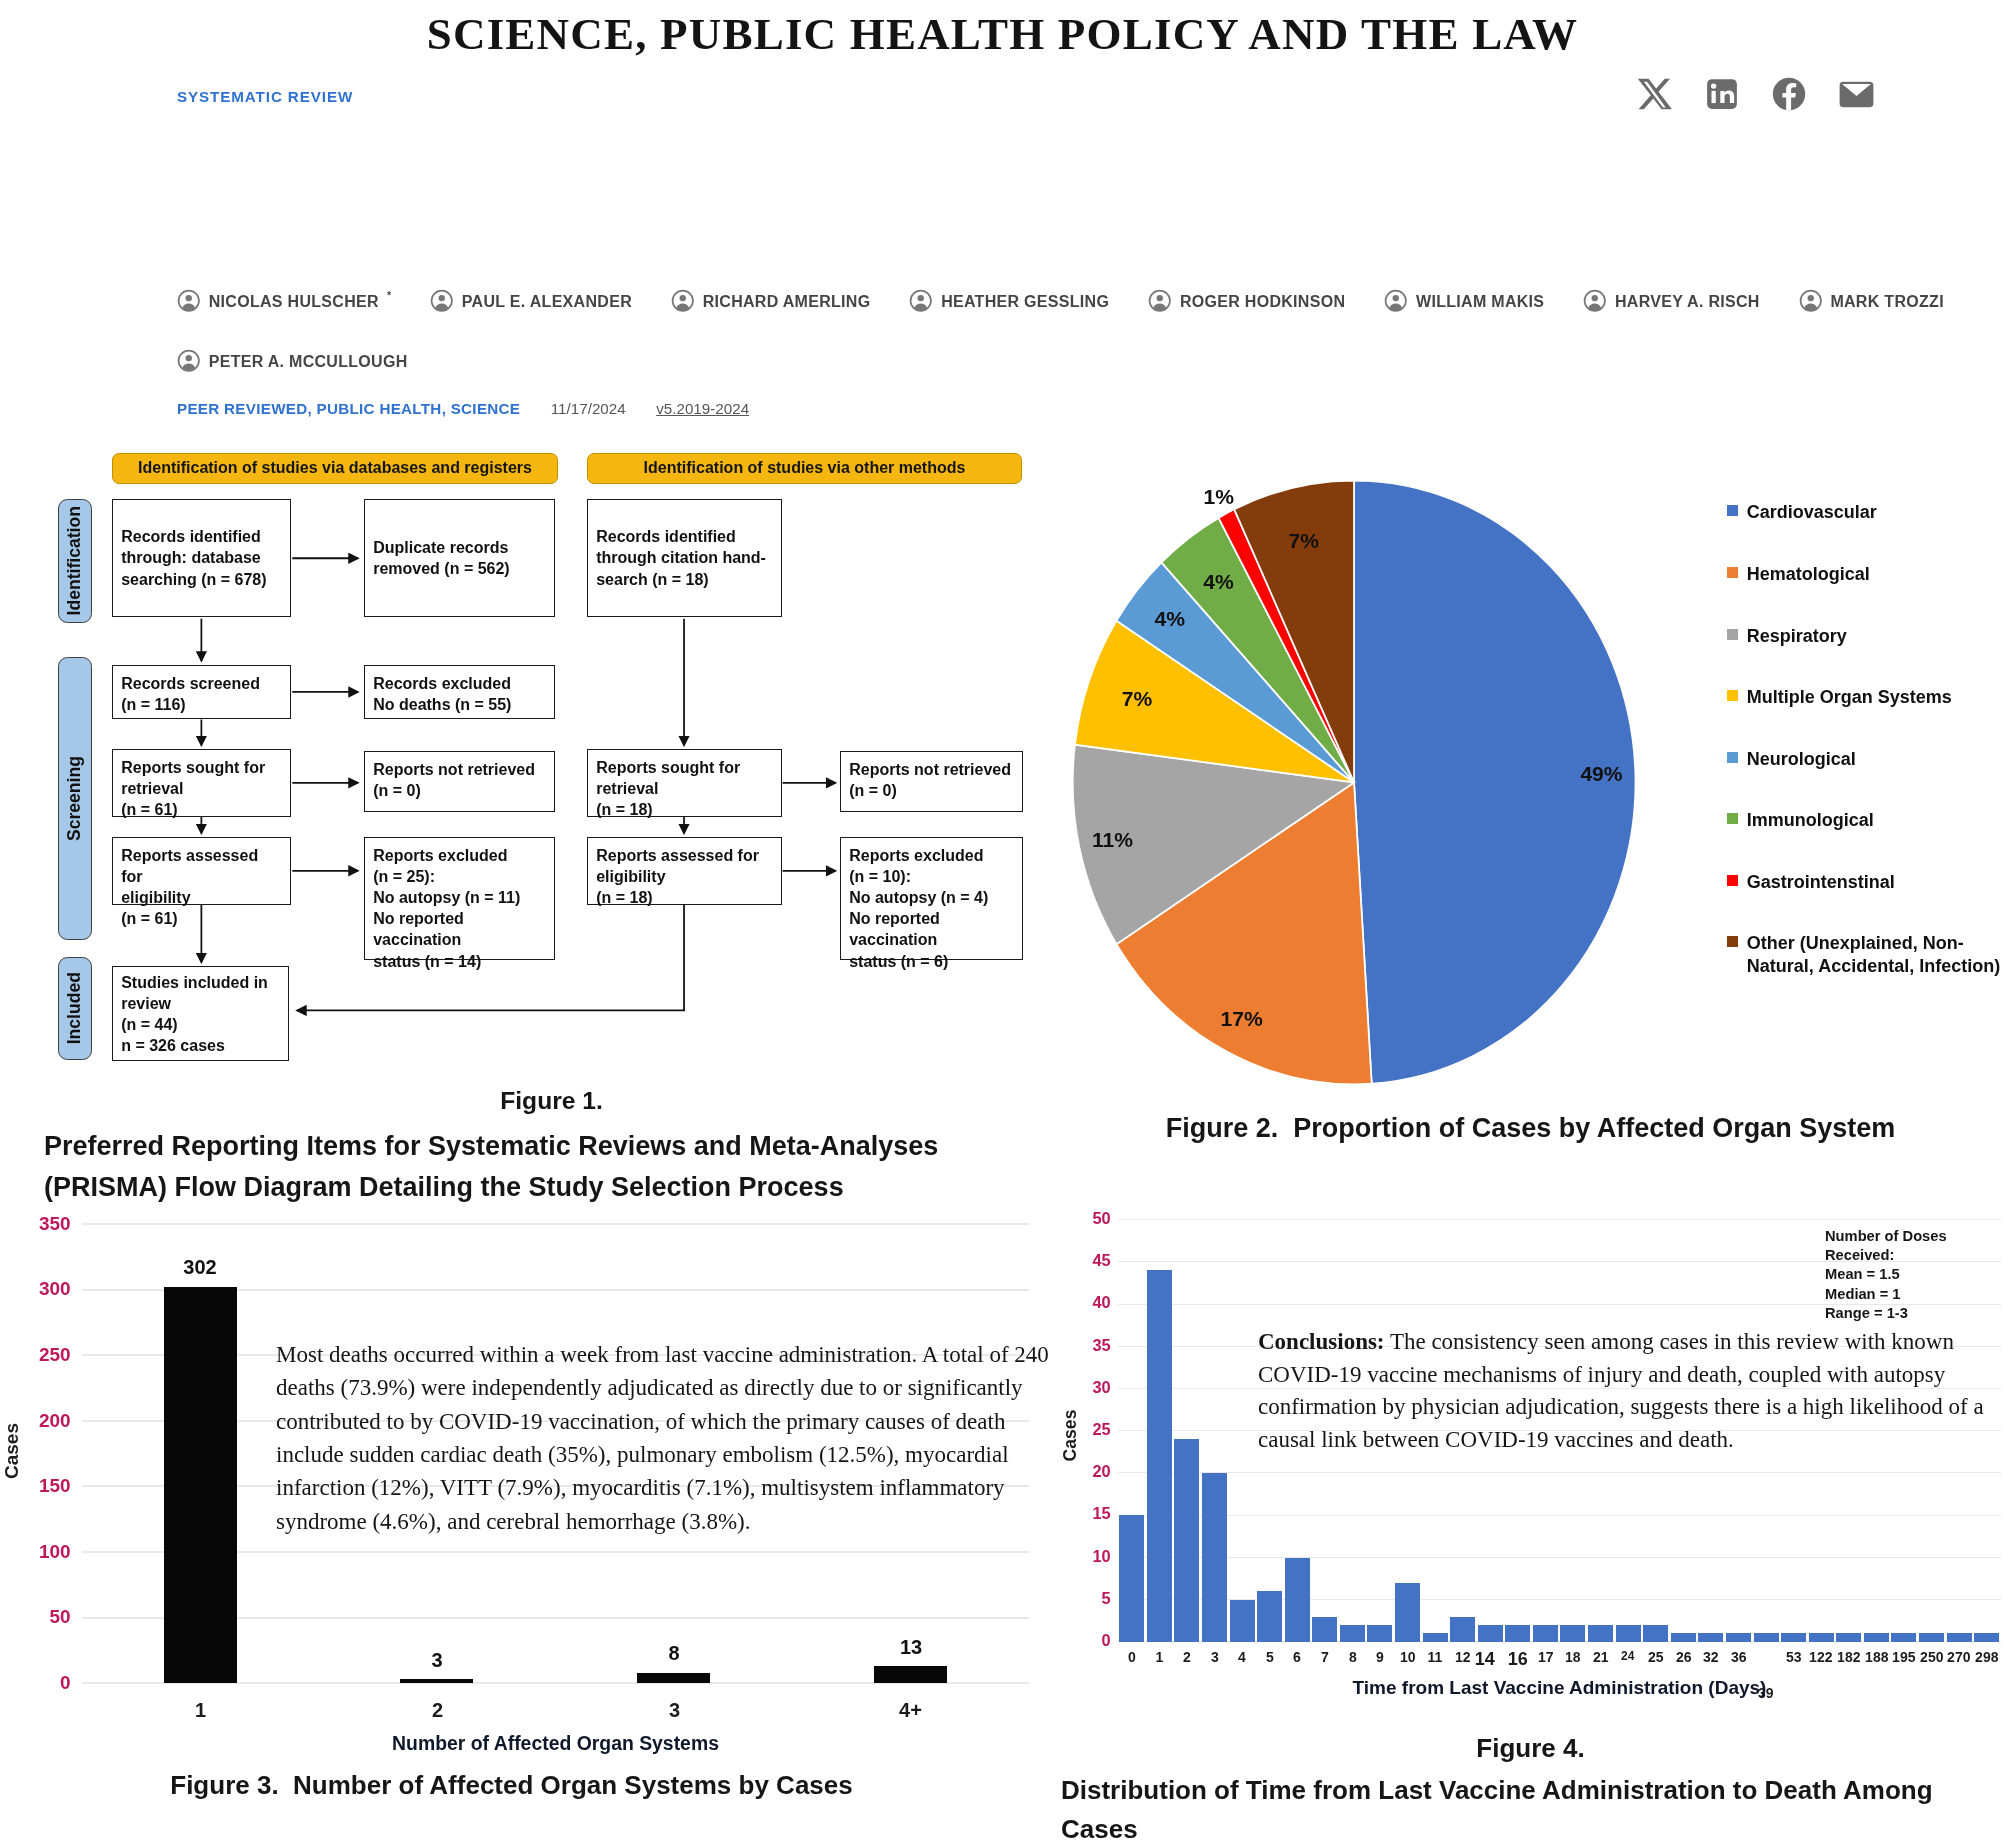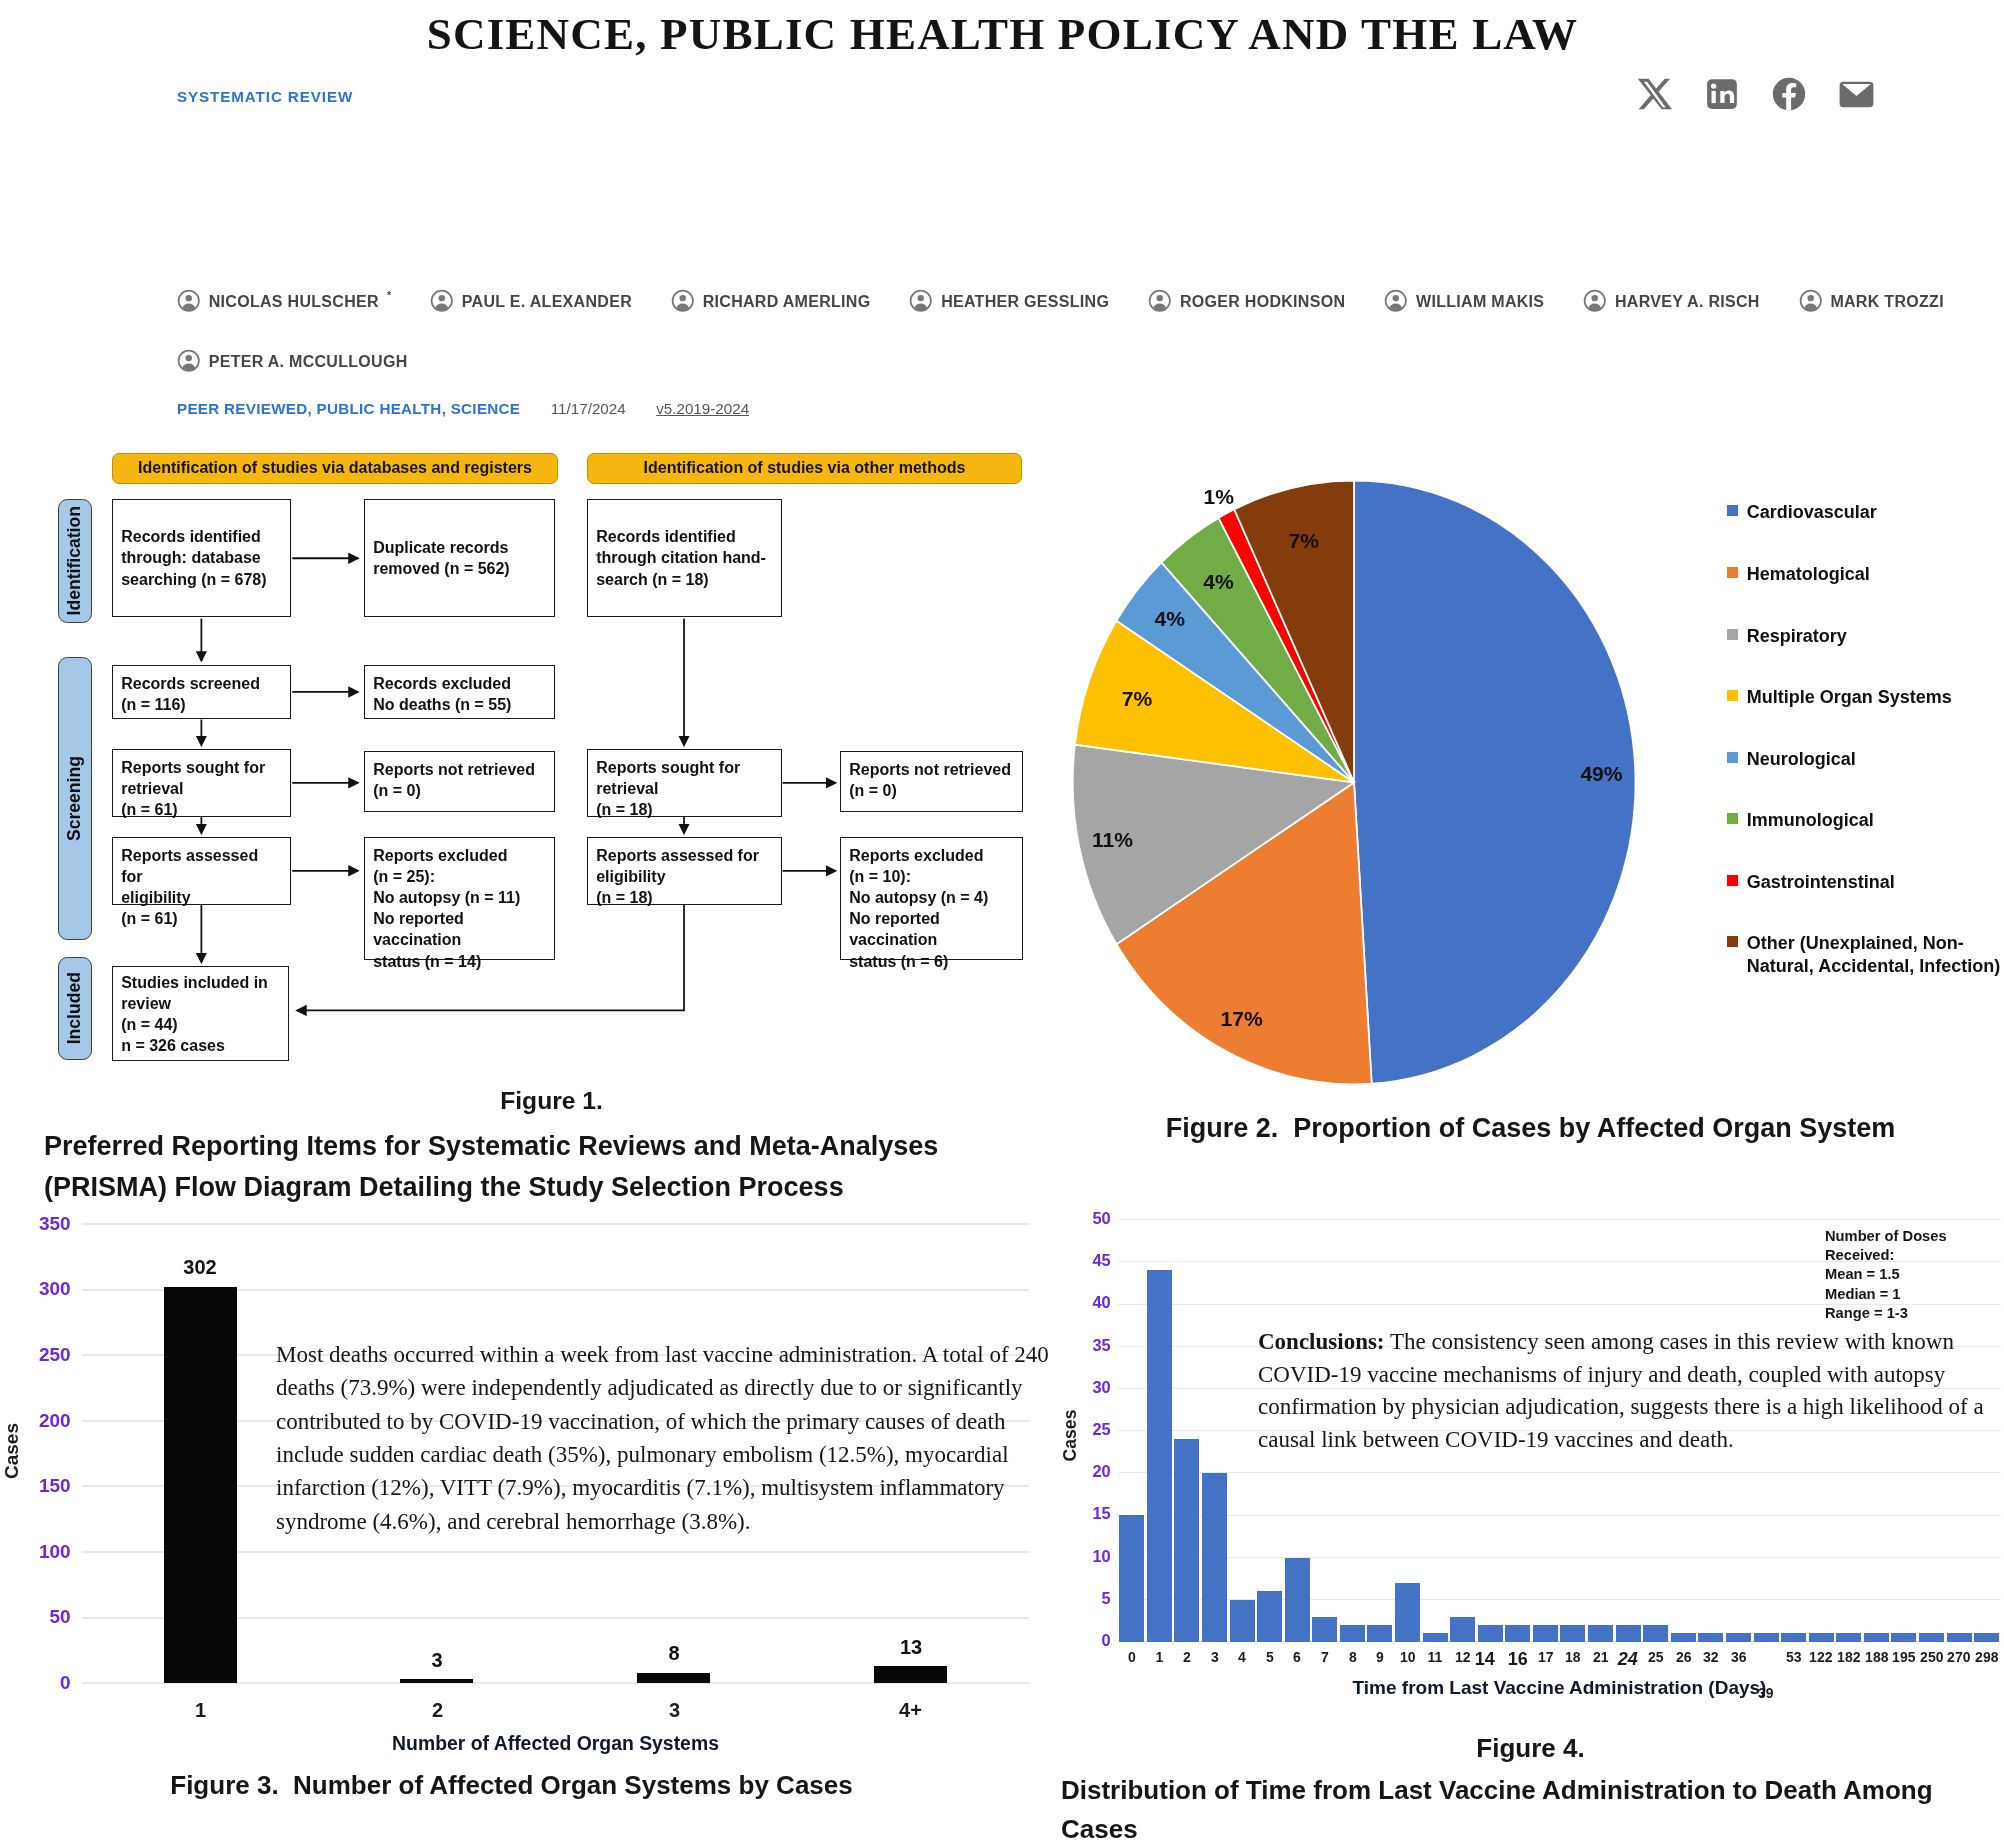--- a/index.html
+++ b/index.html
@@ -48,21 +48,21 @@
   
   #pie-svg { position:absolute; left:1061px; top:460px; }
   .legend-item { position:absolute; left:1727px; display:flex; gap:8.8px; width:281px; cursor:default; }
   .legend-swatch { width:11px; height:11px; flex:0 0 11px; margin-top:4.1px; }
   .legend-label { font-weight:700; font-size:18px; color:#111; line-height:1.25; }
 
   
   .chart { position:absolute; }
   .plot { position:absolute; }
   .gridline { position:absolute; left:0; width:100%; height:1.8px; background:#e9e9e9; }
-  .ytick { position:absolute; right:0; font-weight:700; color:#6d28d9; }
+  .ytick { position:absolute; right:0; font-weight:700; color:#be185d; }
   .bar { position:absolute; bottom:0; }
   .valab { position:absolute; font-weight:700; color:#111; text-align:center; }
   .xtick { position:absolute; font-weight:700; color:#1c1c1c; text-align:center; }
   .axlab { position:absolute; font-weight:700; color:#0f172a; text-align:center; }
   .ylab { position:absolute; font-weight:700; color:#1c1c1c; transform:rotate(-90deg); transform-origin:center; }
   .ann { position:absolute; font-weight:700; color:#161616; font-size:14.7px; line-height:19.4px; }
 </style>
 </head>
 <body>
 
@@ -438,21 +438,21 @@
         <div class="xtick" style="left: 221px; width: 27.6px; font-size: 14px;">8</div>
         <div class="xtick" style="left: 248px; width: 27.6px; font-size: 14px;">9</div>
         <div class="xtick" style="left: 276px; width: 27.6px; font-size: 14px;">10</div>
         <div class="xtick" style="left: 303px; width: 27.6px; font-size: 14px;">11</div>
         <div class="xtick" style="left: 331px; width: 27.6px; font-size: 14px;">12</div>
         <div class="xtick" style="left: 353px; width: 27.6px; font-size: 18px;">14</div>
         <div class="xtick" style="left: 386px; width: 27.6px; font-size: 18px;">16</div>
         <div class="xtick" style="left: 414px; width: 27.6px; font-size: 14px;">17</div>
         <div class="xtick" style="left: 441px; width: 27.6px; font-size: 14px;">18</div>
         <div class="xtick" style="left: 469px; width: 27.6px; font-size: 14px;">21</div>
-        <div class="xtick" style="left: 496px; width: 27.6px; font-size: 18px; font-style: italic;">24</div>
+        <div class="xtick" style="left: 496px; width: 27.6px; font-size: 12px;">24</div>
         <div class="xtick" style="left: 524px; width: 27.6px; font-size: 14px;">25</div>
         <div class="xtick" style="left: 552px; width: 27.6px; font-size: 14px;">26</div>
         <div class="xtick" style="left: 579px; width: 27.6px; font-size: 14px;">32</div>
         <div class="xtick" style="left: 607px; width: 27.6px; font-size: 14px;">36</div>
         <div class="xtick" style="left: 634px; width: 27.6px; font-size: 14px; margin-top: 36px;">39</div>
         <div class="xtick" style="left: 662px; width: 27.6px; font-size: 14px;">53</div>
         <div class="xtick" style="left: 689px; width: 27.6px; font-size: 14px;">122</div>
         <div class="xtick" style="left: 717px; width: 27.6px; font-size: 14px;">182</div>
         <div class="xtick" style="left: 745px; width: 27.6px; font-size: 14px;">188</div>
         <div class="xtick" style="left: 772px; width: 27.6px; font-size: 14px;">195</div>

